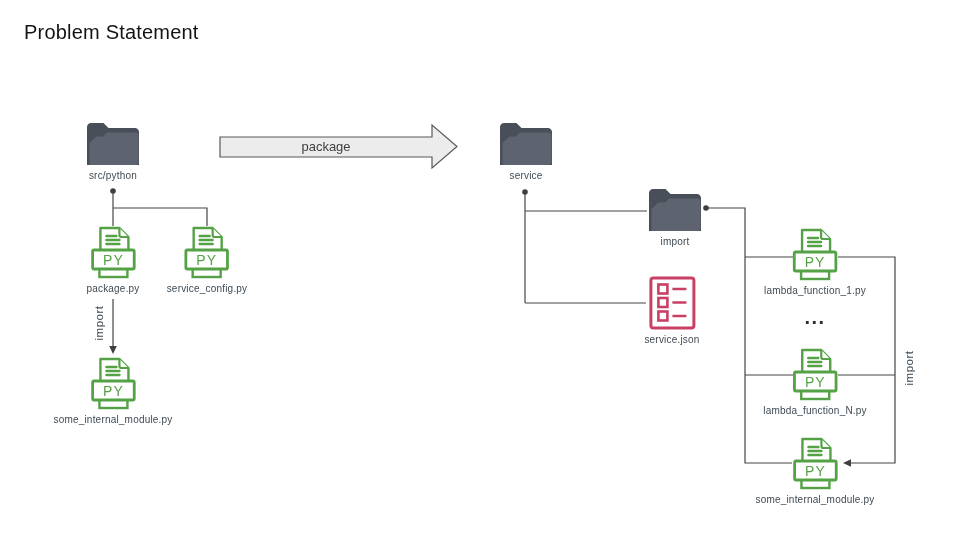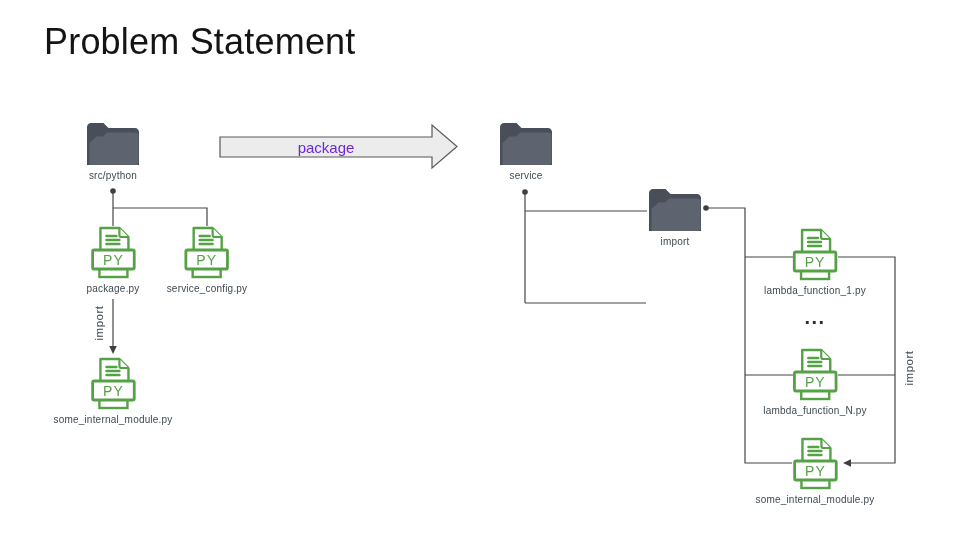--- a/index.html
+++ b/index.html
@@ -1,34 +1,34 @@
 <!DOCTYPE html>
 <html><head>
 <meta charset="utf-8">
 <style>
   html,body{margin:0;padding:0;background:#fff;}
   #slide{
     position:relative;width:960px;height:540px;background:#ffffff;overflow:hidden;
     font-family:"Liberation Sans",sans-serif;
   }
   #title{
-    position:absolute;left:44px;top:21px;font-size:36px;color:#141414;
+    position:absolute;left:24px;top:21px;font-size:20px;color:#141414;
     font-weight:400;letter-spacing:0.2px;text-align:center;
   }
   .node{
     position:absolute;display:flex;flex-direction:column;align-items:center;
     transform:translateX(-50%);
   }
   .node .lbl{
     margin-top:3px;font-size:10px;color:#3e4a54;white-space:nowrap;letter-spacing:0.2px;
   }
   #connectors{position:absolute;left:0;top:0;}
   #package-label{
     position:absolute;left:220px;top:139px;width:212px;text-align:center;
-    font-size:15px;color:#6d28d9;
+    font-size:13px;color:#404040;
   }
   .vlabel{
     position:absolute;writing-mode:vertical-rl;transform:translate(-50%,-50%) rotate(180deg);
     font-size:11.5px;color:#3e4a54;letter-spacing:0.5px;white-space:nowrap;
   }
   #ellipsis{
     position:absolute;left:815px;top:307px;transform:translateX(-50%);
     font-size:20px;font-weight:700;color:#2e2e2e;letter-spacing:1.5px;line-height:1;
   }
   #symbol-defs{position:absolute;width:0;height:0;overflow:hidden;}
@@ -137,20 +137,26 @@
     <div class="lbl">service</div>
   </div>
 
   <div class="node" style="left:675px;top:185px;">
     <svg width="56" height="48">
         <use href="#sym-folder"></use>
       </svg>
     <div class="lbl">import</div>
   </div>
 
+  <div class="node" style="left:672px;top:275px;">
+    <svg width="50" height="56">
+        <use href="#sym-json"></use>
+      </svg>
+    <div class="lbl">service.json</div>
+  </div>
 
   <div class="node" style="left:815px;top:228px;">
     <svg width="46" height="54">
       <use href="#sym-py"></use>
         <text class="py-badge" x="23" y="38.5" text-anchor="middle">PY</text>
     </svg>
     <div class="lbl">lambda_function_1.py</div>
   </div>
 
   <div id="ellipsis">...</div>

